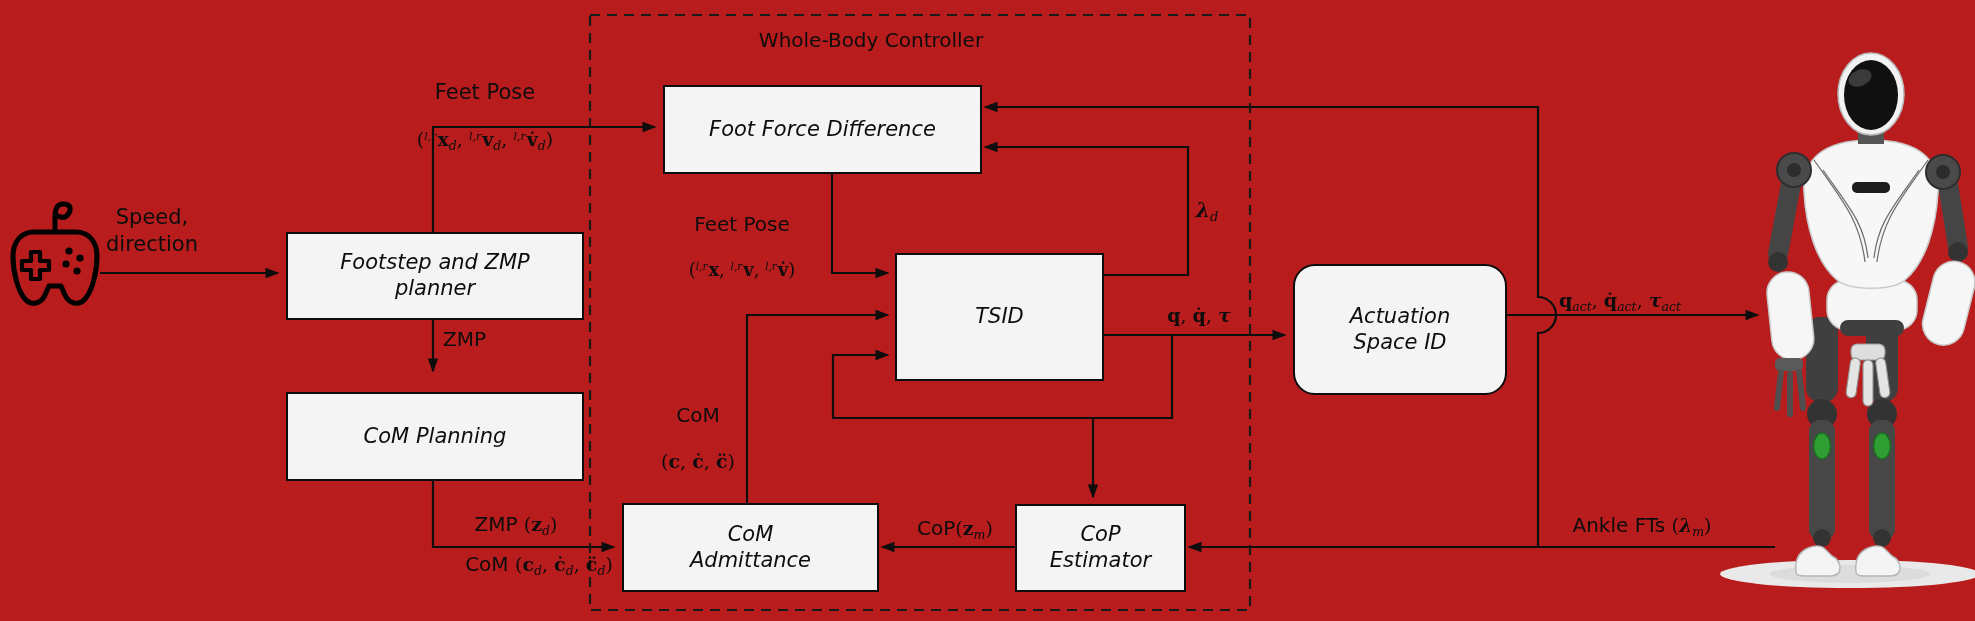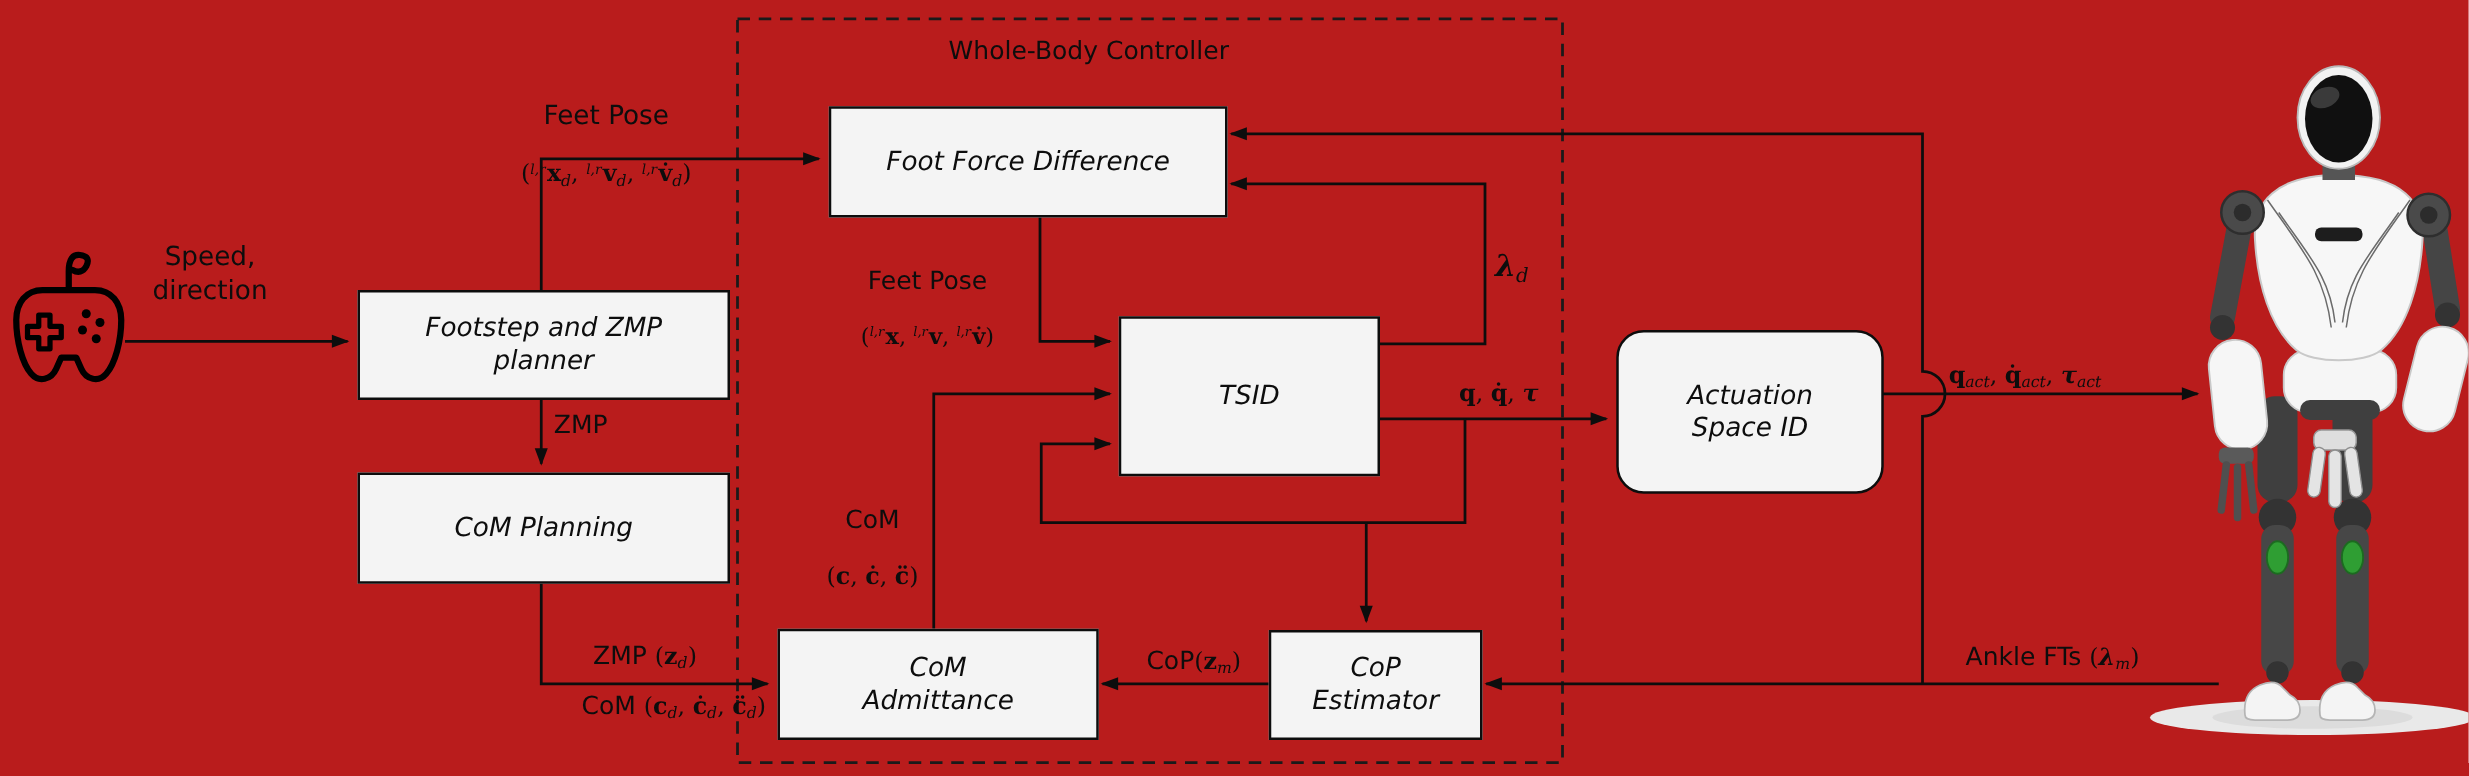--- a/index.html
+++ b/index.html
@@ -53,21 +53,21 @@
     <path class="wire" d="M 1538 547 V 333 A 18 18 0 0 0 1538 297 V 107 H 985" marker-end="url(#ah)"></path>
     <path class="wire" d="M 1503 315 H 1758" marker-end="url(#ah)"></path>
   </svg>
 
   <div class="title ctr" style="left:871px;top:28px;">Whole-Body Controller</div>
 
   <div class="box" style="left:286px;top:232px;width:294px;height:84px;">
     <span>Footstep and ZMP
 planner</span>
   </div>
-  <div class="box" style="left:286px;top:378px;width:294px;height:85px;">
+  <div class="box" style="left:286px;top:392px;width:294px;height:85px;">
     <span>CoM Planning</span>
   </div>
   <div class="box" style="left:663px;top:85px;width:315px;height:85px;">
     <span>Foot Force Difference</span>
   </div>
   <div class="box" style="left:895px;top:253px;width:205px;height:124px;">
     <span>TSID</span>
   </div>
   <div class="box" style="left:1293px;top:264px;width:210px;height:127px;border-radius:22px;">
     <span>Actuation
@@ -75,21 +75,21 @@
   </div>
   <div class="box" style="left:622px;top:503px;width:253px;height:85px;">
     <span>CoM
 Admittance</span>
   </div>
   <div class="box" style="left:1015px;top:504px;width:167px;height:84px;">
     <span>CoP
 Estimator</span>
   </div>
 
-  <div class="lbl ctr t21" style="left:152px;top:192px;margin-left:16px;">Speed,
+  <div class="lbl ctr t21" style="left:152px;top:204px;">Speed,
 direction</div>
 
   <div class="lbl ctr" style="left:485px;top:58px;">
     <div class="t21">Feet Pose</div>
     <div class="m"><span>(</span><span class="sup">l,r</span><span class="b">x</span><span class="sub">d</span><span>, </span><span class="sup">l,r</span><span class="b">v</span><span class="sub">d</span><span>, </span><span class="sup">l,r</span><span class="b">v̇</span><span class="sub">d</span><span>)</span></div>
   </div>
 
   <div class="lbl t20" style="left:443px;top:326px;">ZMP</div>
 
   <div class="lbl ctr m" style="left:516px;top:511px;"><span class="sans">ZMP </span><span>(</span><span class="b">z</span><span class="sub">d</span><span>)</span></div>
@@ -99,21 +99,21 @@
   <div class="lbl ctr" style="left:742px;top:190px;">
     <div class="t20">Feet Pose</div>
     <div class="m m18"><span>(</span><span class="sup">l,r</span><span class="b">x</span><span>, </span><span class="sup">l,r</span><span class="b">v</span><span>, </span><span class="sup">l,r</span><span class="b">v̇</span><span>)</span></div>
   </div>
 
   <div class="lbl ctr" style="left:698px;top:381px;">
     <div class="t20">CoM</div>
     <div class="m"><span>(</span><span class="b">c</span><span>, </span><span class="b">ċ</span><span>, </span><span class="b">c̈</span><span>)</span></div>
   </div>
 
-  <div class="lbl m" style="left:1196px;top:197px;font-size:24px;text-align:right;"><span class="bi">λ</span><span class="sub">d</span></div>
+  <div class="lbl m" style="left:1196px;top:197px;font-size:20px;text-align:right;"><span class="bi">λ</span><span class="sub">d</span></div>
 
   <div class="lbl ctr m" style="left:1199px;top:303px;"><span class="b">q</span><span>, </span><span class="b">q̇</span><span>, </span><span class="bi">τ</span></div>
 
   <div class="lbl ctr m" style="left:955px;top:515px;"><span class="sans">CoP</span><span>(</span><span class="b">z</span><span class="sub">m</span><span>)</span></div>
 
   <div class="lbl ctr m" style="left:1620px;top:288px;"><span class="b">q</span><span class="sub">act</span><span>, </span><span class="b">q̇</span><span class="sub">act</span><span>, </span><span class="bi">τ</span><span class="sub">act</span></div>
 
   <div class="lbl ctr m" style="left:1642px;top:512px;"><span class="sans">Ankle FTs </span><span>(</span><span class="bi">λ</span><span class="sub">m</span><span>)</span></div>
 
   <svg style="position:absolute;left:5px;top:190px;" width="100" height="122" viewBox="0 0 100 122">

